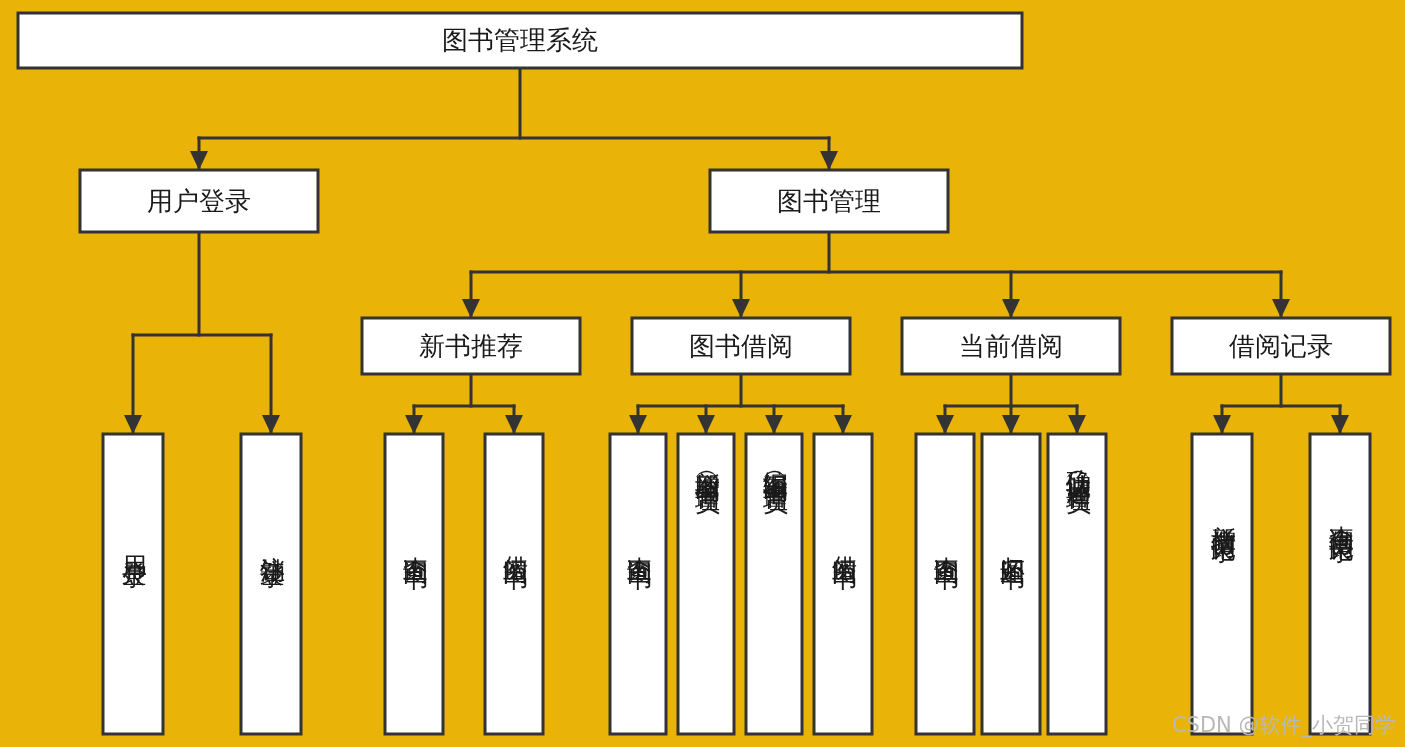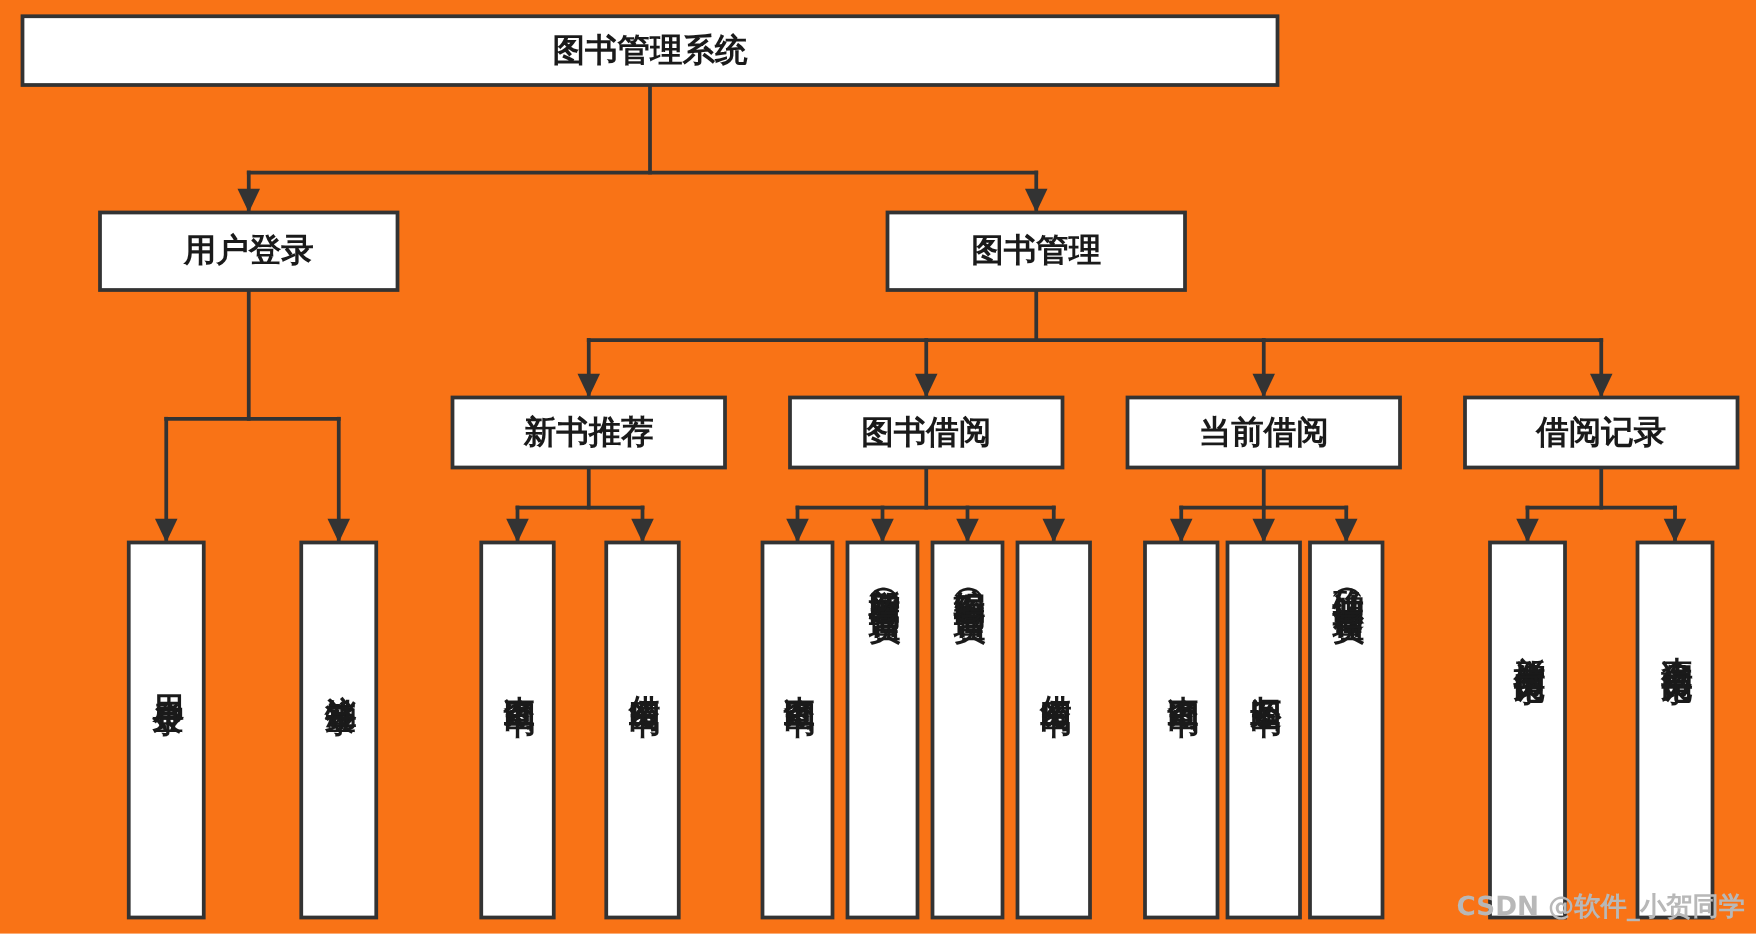--- a/index.html
+++ b/index.html
@@ -7,23 +7,22 @@
     padding: 0;
     background: #ffffff;
   }
   body {
     font-family: "DejaVu Sans", "Liberation Sans", sans-serif;
   }
   #diagram-root {
     position: relative;
     width: 1405px;
     height: 747px;
-    background: #f97316;
+    background: #eab308;
     overflow: hidden;
-    font-weight: bold;
   }
   svg#flow {
     position: absolute;
     top: 0;
     left: 0;
     width: 1405px;
     height: 747px;
     display: block;
   }
   .node-rect {

